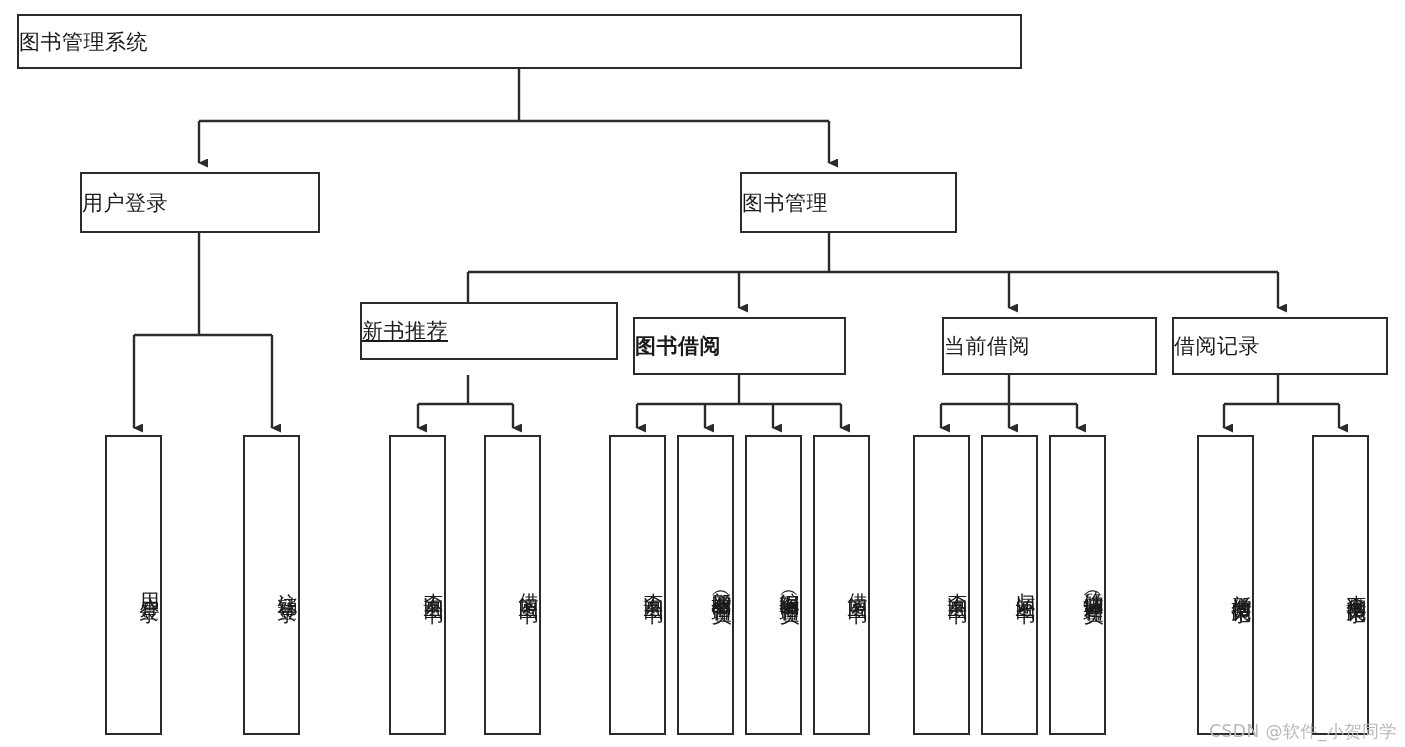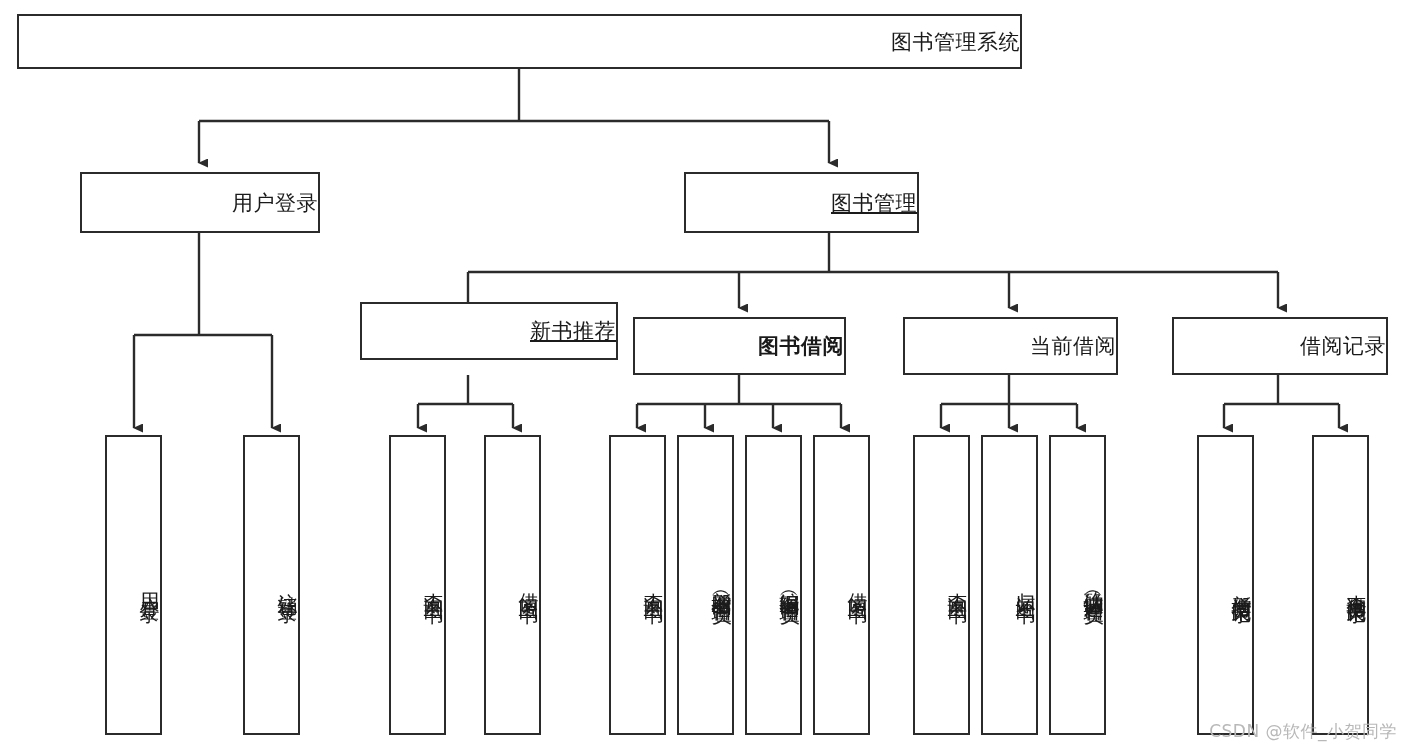--- a/index.html
+++ b/index.html
@@ -27,21 +27,21 @@
     width: 1405px;
     height: 747px;
   }
   .node-box {
     position: absolute;
     box-sizing: border-box;
     border: 2px solid #2b2b2b;
     background: #ffffff;
     display: flex;
     align-items: center;
-    justify-content: flex-end;
+    justify-content: flex-start;
     color: #1a1a1a;
   }
   .node-box.horizontal {
     font-size: 21px;
     letter-spacing: 0.5px;
   }
   .node-box.vertical {
     writing-mode: vertical-rl;
     text-orientation: upright;
     font-size: 20px;
@@ -128,31 +128,31 @@
     </g>
   </svg>
 
   <div class="node-box horizontal" style="left:17px; top:14px; width:1005px; height:55px;">
     <span class="node-label">图书管理系统</span>
   </div>
 
   <div class="node-box horizontal" style="left:80px; top:172px; width:240px; height:61px;">
     <span class="node-label">用户登录</span>
   </div>
-  <div class="node-box horizontal" style="left:684px; top:172px; width:235px; height:61px;text-decoration:underline;">
+  <div class="node-box horizontal" style="left:740px; top:172px; width:217px; height:61px;">
     <span class="node-label">图书管理</span>
   </div>
 
   <div class="node-box horizontal" style="left:360px; top:302px; width:258px; height:58px;text-decoration:underline;">
     <span class="node-label">新书推荐</span>
   </div>
   <div class="node-box horizontal" style="left:633px; top:317px; width:213px; height:58px;font-weight:bold;">
     <span class="node-label">图书借阅</span>
   </div>
-  <div class="node-box horizontal" style="left:903px; top:317px; width:215px; height:58px;">
+  <div class="node-box horizontal" style="left:942px; top:317px; width:215px; height:58px;">
     <span class="node-label">当前借阅</span>
   </div>
   <div class="node-box horizontal" style="left:1172px; top:317px; width:216px; height:58px;">
     <span class="node-label">借阅记录</span>
   </div>
 
   <div class="node-box vertical" style="left:105px; top:435px; width:57px; height:300px;">
     <span class="node-label">用户登录</span>
   </div>
   <div class="node-box vertical" style="left:243px; top:435px; width:57px; height:300px;">

